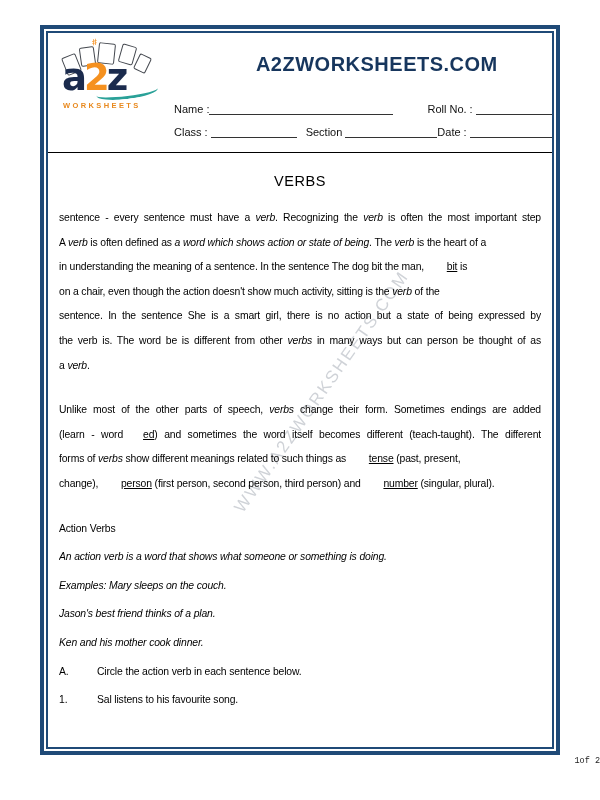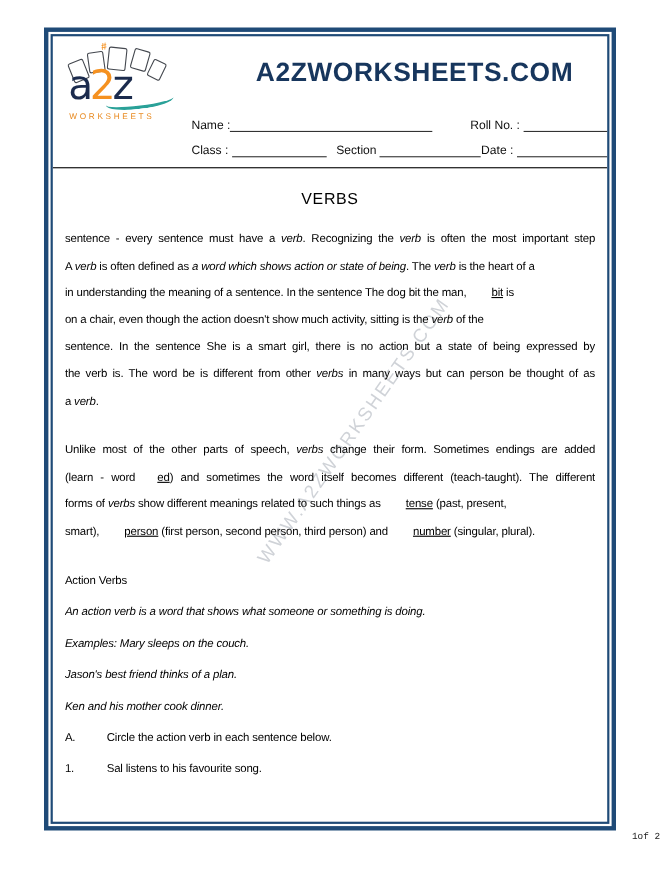--- a/index.html
+++ b/index.html
@@ -26,28 +26,28 @@
   
   .header { flex:none; height:120px; border-bottom:1px solid #000; display:flex; padding:8px 10px 0 14px; }
   .logo { position:relative; width:104px; flex:none; }
   .paper { position:absolute; background:#fff; border:1.5px solid #44484f; width:15px; height:19px; border-radius:2px; }
   .p1 { left:2px;  top:14px; transform:rotate(-22deg); }
   .p2 { left:18px; top:6px;  transform:rotate(-8deg); }
   .p3 { left:36px; top:2px;  transform:rotate(6deg); width:17px; height:21px; }
   .p4 { left:58px; top:4px;  transform:rotate(16deg); }
   .p5 { left:74px; top:14px; transform:rotate(26deg); width:13px; height:17px; }
   .hash { position:absolute; left:30px; top:-4px; color:#f59120; font-size:9px; font-weight:bold; transform:rotate(-10deg); }
-  .logo-word-row { position:absolute; left:0px; top:18px; font-weight:400; font-size:37px; line-height:38px; letter-spacing:-3px; font-family:"DejaVu Sans", sans-serif; }
+  .logo-word-row { position:absolute; left:0px; top:18px; font-weight:700; font-size:37px; line-height:38px; letter-spacing:-3px; font-family:"DejaVu Sans", sans-serif; }
   .lg-navy { color:#1b2b4d; }
   .lg-orange { color:#f59120; }
   .swoosh { position:absolute; left:34px; top:44px; width:62px; height:14px; border-bottom:3px solid #2aa198; border-radius:50%; transform:rotate(-7deg); }
-  .logo-sub { position:absolute; left:1px; top:60px; font-size:7.5px; font-weight:normal; letter-spacing:2.4px; color:#e8891e; white-space:nowrap; }
+  .logo-sub { position:absolute; left:1px; top:60px; font-size:7.5px; font-weight:bold; letter-spacing:2.4px; color:#e8891e; white-space:nowrap; }
 
   .header-right { flex:1; display:flex; flex-direction:column; padding:0 2px 0 8px; }
-  .site-title { text-align:center; color:#17365d; font-weight:bold; font-size:24px; letter-spacing:.5px; margin:12px 0 26px 0; }
+  .site-title { text-align:center; color:#17365d; font-weight:bold; font-size:20px; letter-spacing:.5px; margin:12px 0 26px 0; }
   .frow { display:flex; align-items:flex-end; font-size:11px; color:#111; margin-bottom:10px; white-space:nowrap; }
   .uline { display:inline-block; border-bottom:1px solid #333; height:13px; }
   .lab-gap { margin-left:3px; }
   .spacer { flex:1; }
 
   
   .content { flex:1; padding:14px 11px 0 11px; position:relative; background:transparent; }
   .doc-title { text-align:center; font-size:14.5px; letter-spacing:.6px; color:#000; margin:6px 0 17px 0; }
 
   .blocks { font-size:10.4px; letter-spacing:-0.15px; color:#000; }
@@ -119,21 +119,21 @@
               <div class="tline"><span class="">in understanding the meaning of a sentence. In the sentence The dog bit the man, </span><span class="un">bit</span><span class=""> is</span></div>
               <div class="tline"><span class="">on a chair, even though the action doesn't show much activity, sitting is the </span><span class="it">verb</span><span class=""> of the</span></div>
               <div class="tline j"><span class="">sentence.  In the sentence She is a smart girl, there is no action but a state of being expressed by</span></div>
               <div class="tline j"><span class="">the verb is. The word be is different from other </span><span class="it">verbs</span><span class=""> in many ways but can person be thought of as</span></div>
               <div class="tline"><span class="">a </span><span class="it">verb</span><span class="">.</span></div>
             </div>
             <div class="block">
               <div class="tline j"><span class="">Unlike most of the other parts of speech, </span><span class="it">verbs</span><span class=""> change their form.  Sometimes endings are added</span></div>
               <div class="tline j"><span class="">(learn - word</span><span class="un">ed</span><span class="">) and sometimes the word itself becomes different (teach-taught).  The different</span></div>
               <div class="tline"><span class="">forms of </span><span class="it">verbs</span><span class=""> show different meanings related to such things as </span><span class="un">tense</span><span class=""> (past, present,</span></div>
-              <div class="tline"><span class="">smart), </span><span class="un">person</span><span class=""> (first person, second person, third person) and </span><span class="un">number</span><span class=""> (singular, plural).</span></div>
+              <div class="tline"><span class="">change), </span><span class="un">person</span><span class=""> (first person, second person, third person) and </span><span class="un">number</span><span class=""> (singular, plural).</span></div>
             </div>
             <div class="block tight">
               <div class="tline"><span class="bo">Action Verbs</span></div>
             </div>
             <div class="block tight">
               <div class="tline"><span class="it bo">An action verb is a word that shows what someone or something is doing.</span></div>
             </div>
             <div class="block tight">
               <div class="tline"><span class="it">Examples: Mary sleeps on the couch.</span></div>
             </div>

